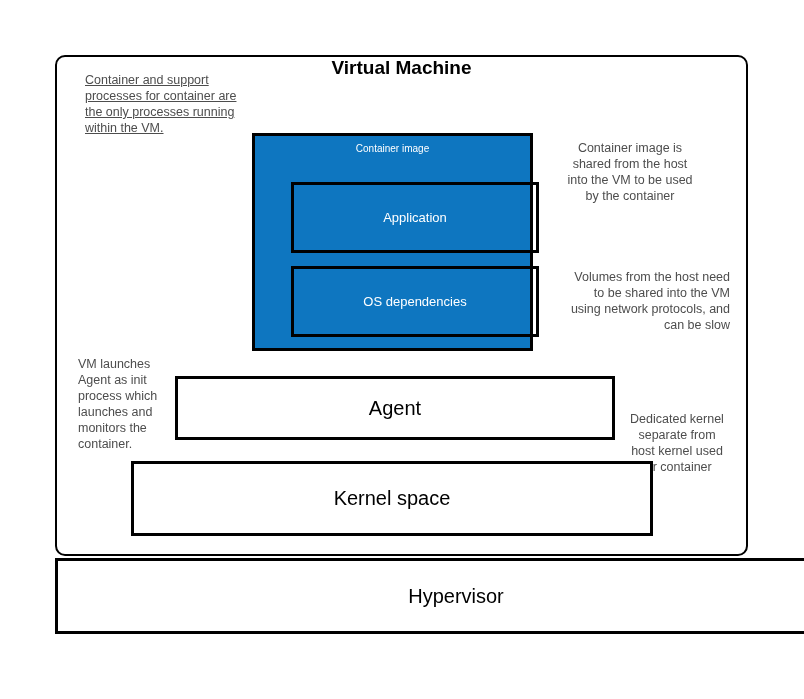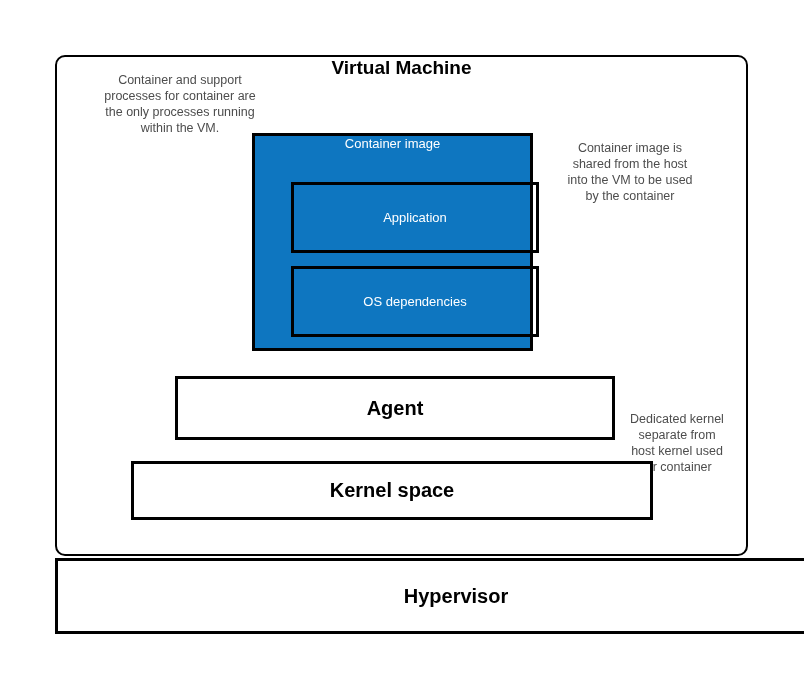--- a/index.html
+++ b/index.html
@@ -35,23 +35,24 @@
   }
 
   
   .container-image-box {
     left: 252px; top: 133px;
     width: 281px; height: 218px;
     background: #0e76c0;
     border: 3px solid #000000;
   }
   .container-image-label {
+    padding-top: 7px;
     text-align: center;
     color: #ffffff;
-    font-size: 13px;
+    font-size: 10px;
   }
 
   .inner-blue-box {
     border: 3px solid #000000;
     background: transparent;
     display: flex;
     align-items: center;
     justify-content: center;
     color: #ffffff;
     font-size: 13px;
@@ -61,34 +62,33 @@
   .os-box          { left: 267px; top: 266px; width: 248px; height: 71px; }
 
   .plain-box {
     border: 3px solid #000000;
     background: #ffffff;
     display: flex;
     align-items: center;
     justify-content: center;
     color: #000000;
     font-size: 20px;
-    font-weight: bold;
   }
   .agent-box      { left: 175px; top: 376px; width: 440px; height: 64px; }
-  .kernel-box     { left: 131px; top: 461px; width: 522px; height: 59px; }
+  .kernel-box     { left: 131px; top: 461px; width: 522px; height: 75px; }
   .hypervisor-box { left: 55px;  top: 558px; width: 802px; height: 76px; }
 
   .annotation {
     position: absolute;
     font-size: 12.5px;
     line-height: 16px;
     color: #4d4d4d;
     white-space: pre-line;
   }
-  .ann-top-left     { left: 85px;  top: 72px;  width: 190px; text-align: center; }
+  .ann-top-left     { left: 85px;  top: 72px;  width: 190px; text-align: left; text-decoration: underline; }
   .ann-image-shared { right: 74px; top: 140px; width: 200px; text-align: center; }
   .ann-volumes      { right: 74px; top: 269px; width: 210px; text-align: right; }
   .ann-vm-launches  { left: 78px;  top: 356px; width: 100px; text-align: left; }
   .ann-dedicated    { right: 62px; top: 411px; width: 130px; text-align: center; }
   .ann-hypervisor   { left: 555px; top: 572px; width: 200px; text-align: left; }
 </style>
 </head>
 <body>
 
 <div class="page">
@@ -97,20 +97,30 @@
   <div class="abs vm-title">Virtual Machine</div>
 
   <div class="annotation ann-top-left">Container and support
 processes for container are
 the only processes running
 within the VM.</div>
   <div class="annotation ann-image-shared">Container image is
 shared from the host
 into the VM to be used
 by the container</div>
+  <div class="annotation ann-volumes">Volumes from the host need
+to be shared into the VM
+using network protocols, and
+can be slow</div>
+  <div class="annotation ann-vm-launches">VM launches
+Agent as init
+process which
+launches and
+monitors the
+container.</div>
   <div class="annotation ann-dedicated">Dedicated kernel
 separate from
 host kernel used
 for container</div>
   <div class="annotation ann-hypervisor">Only exposure to host OS
 Kernel is the Hypervisor,
 providing excellent isolation.</div>
 
   <div class="abs container-image-box">
     <div class="container-image-label">Container image</div>

